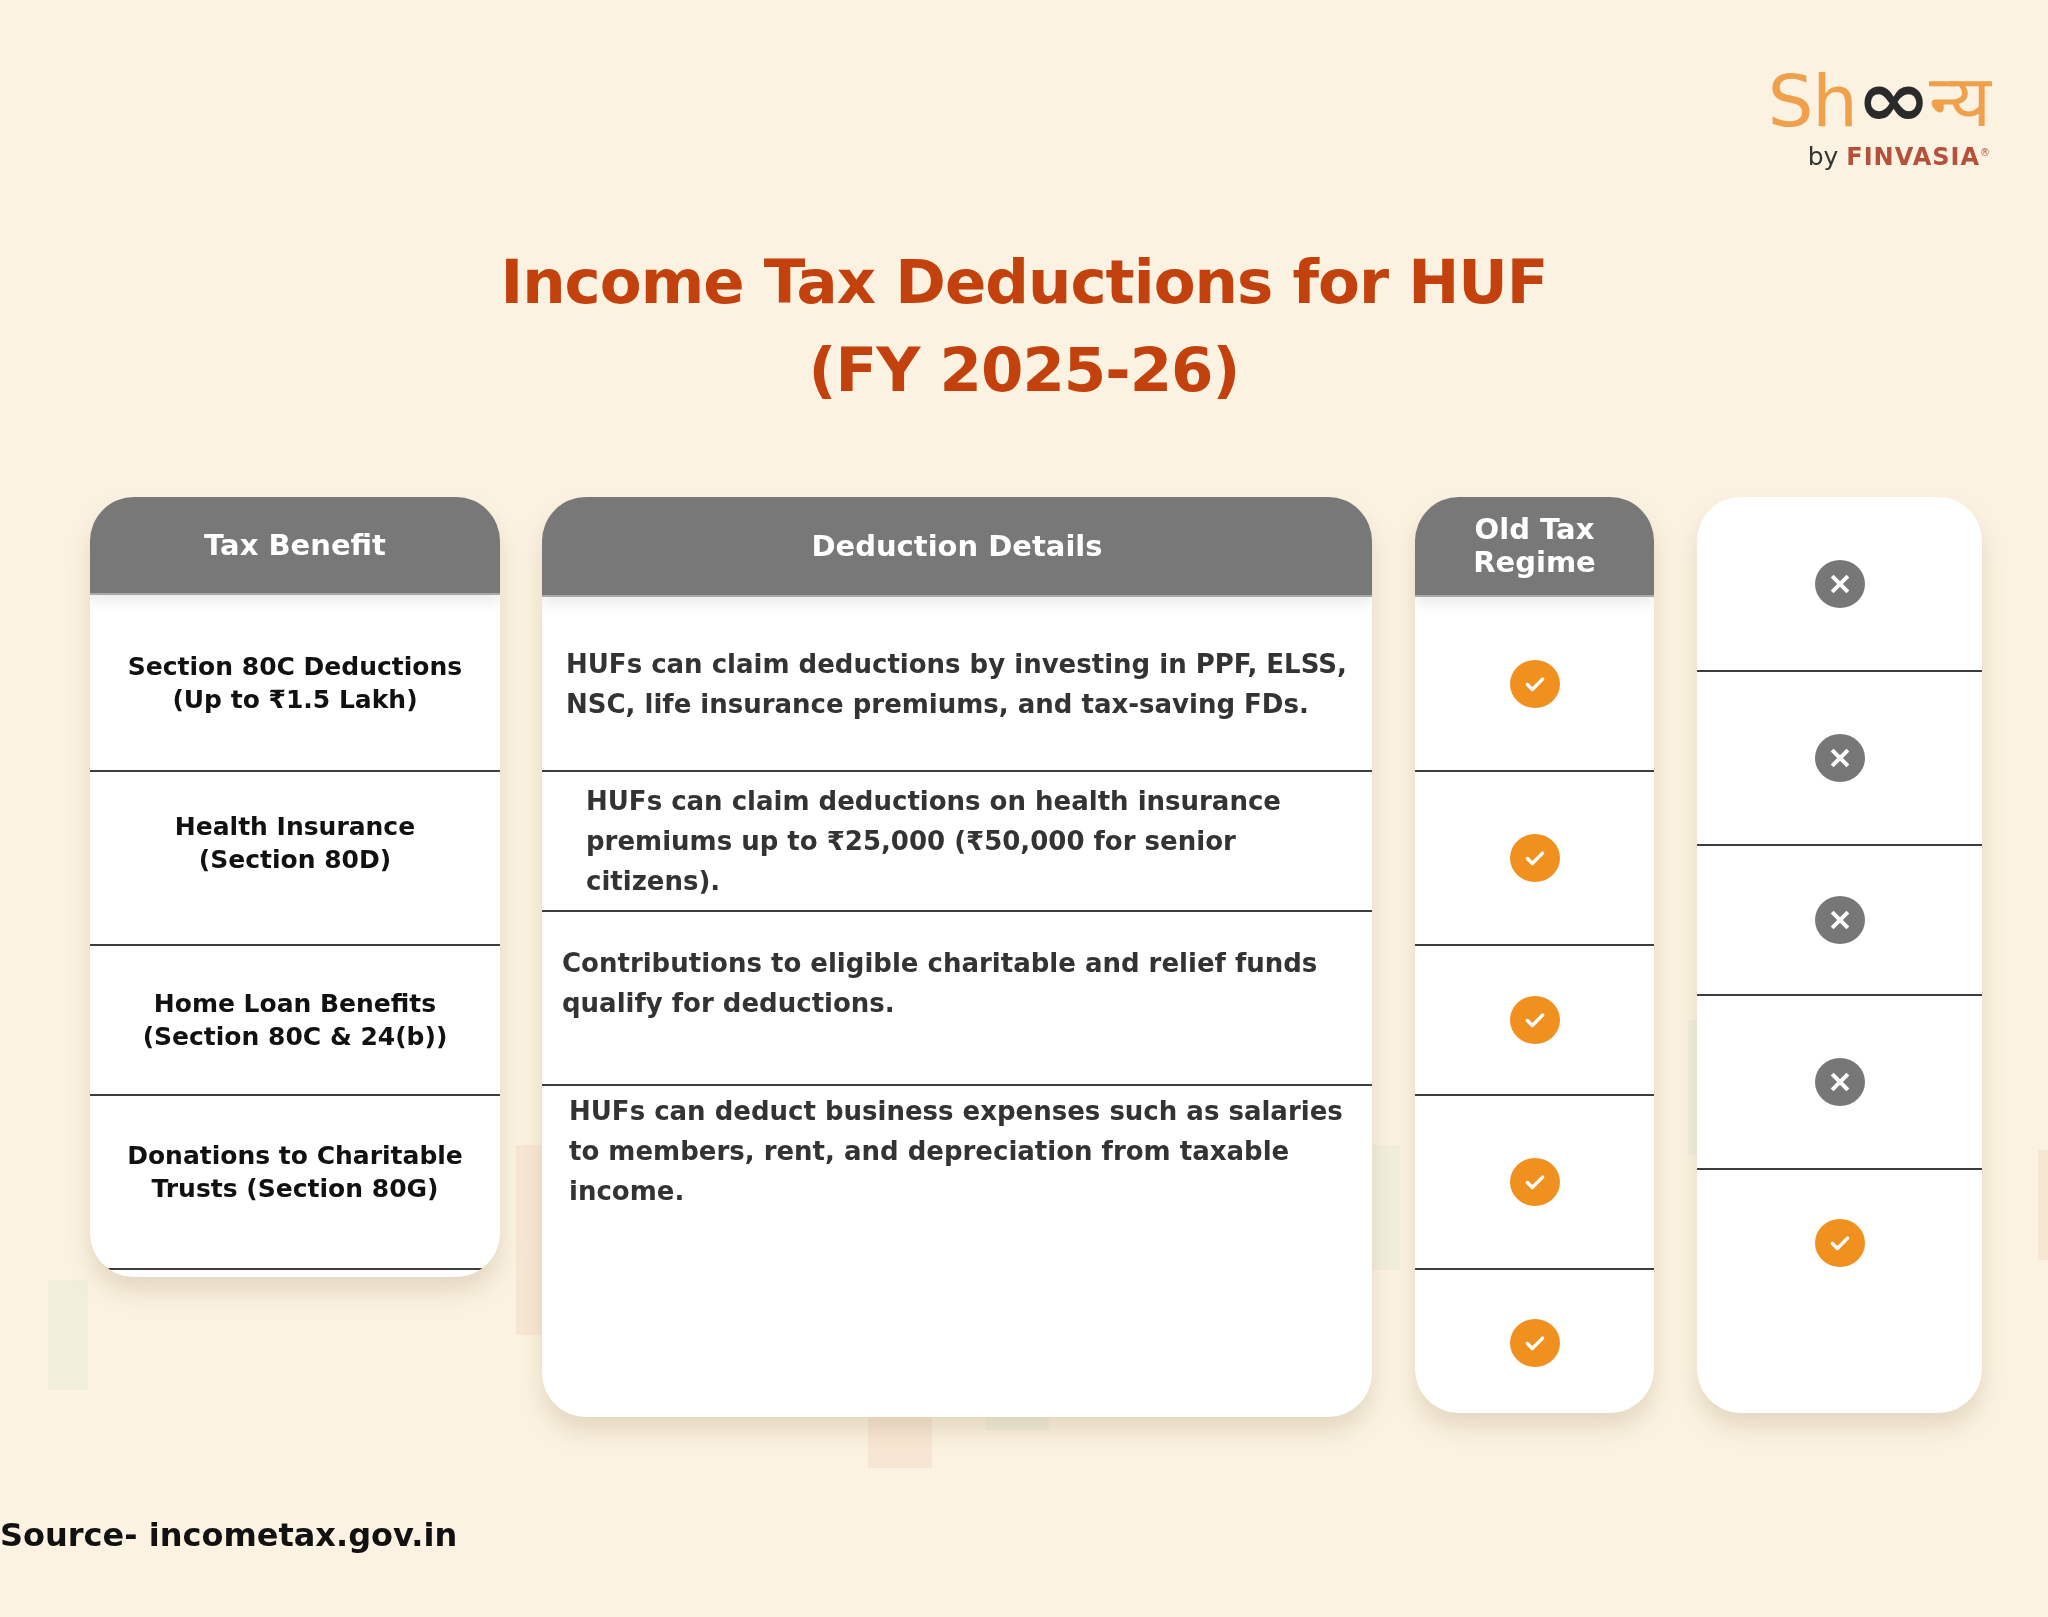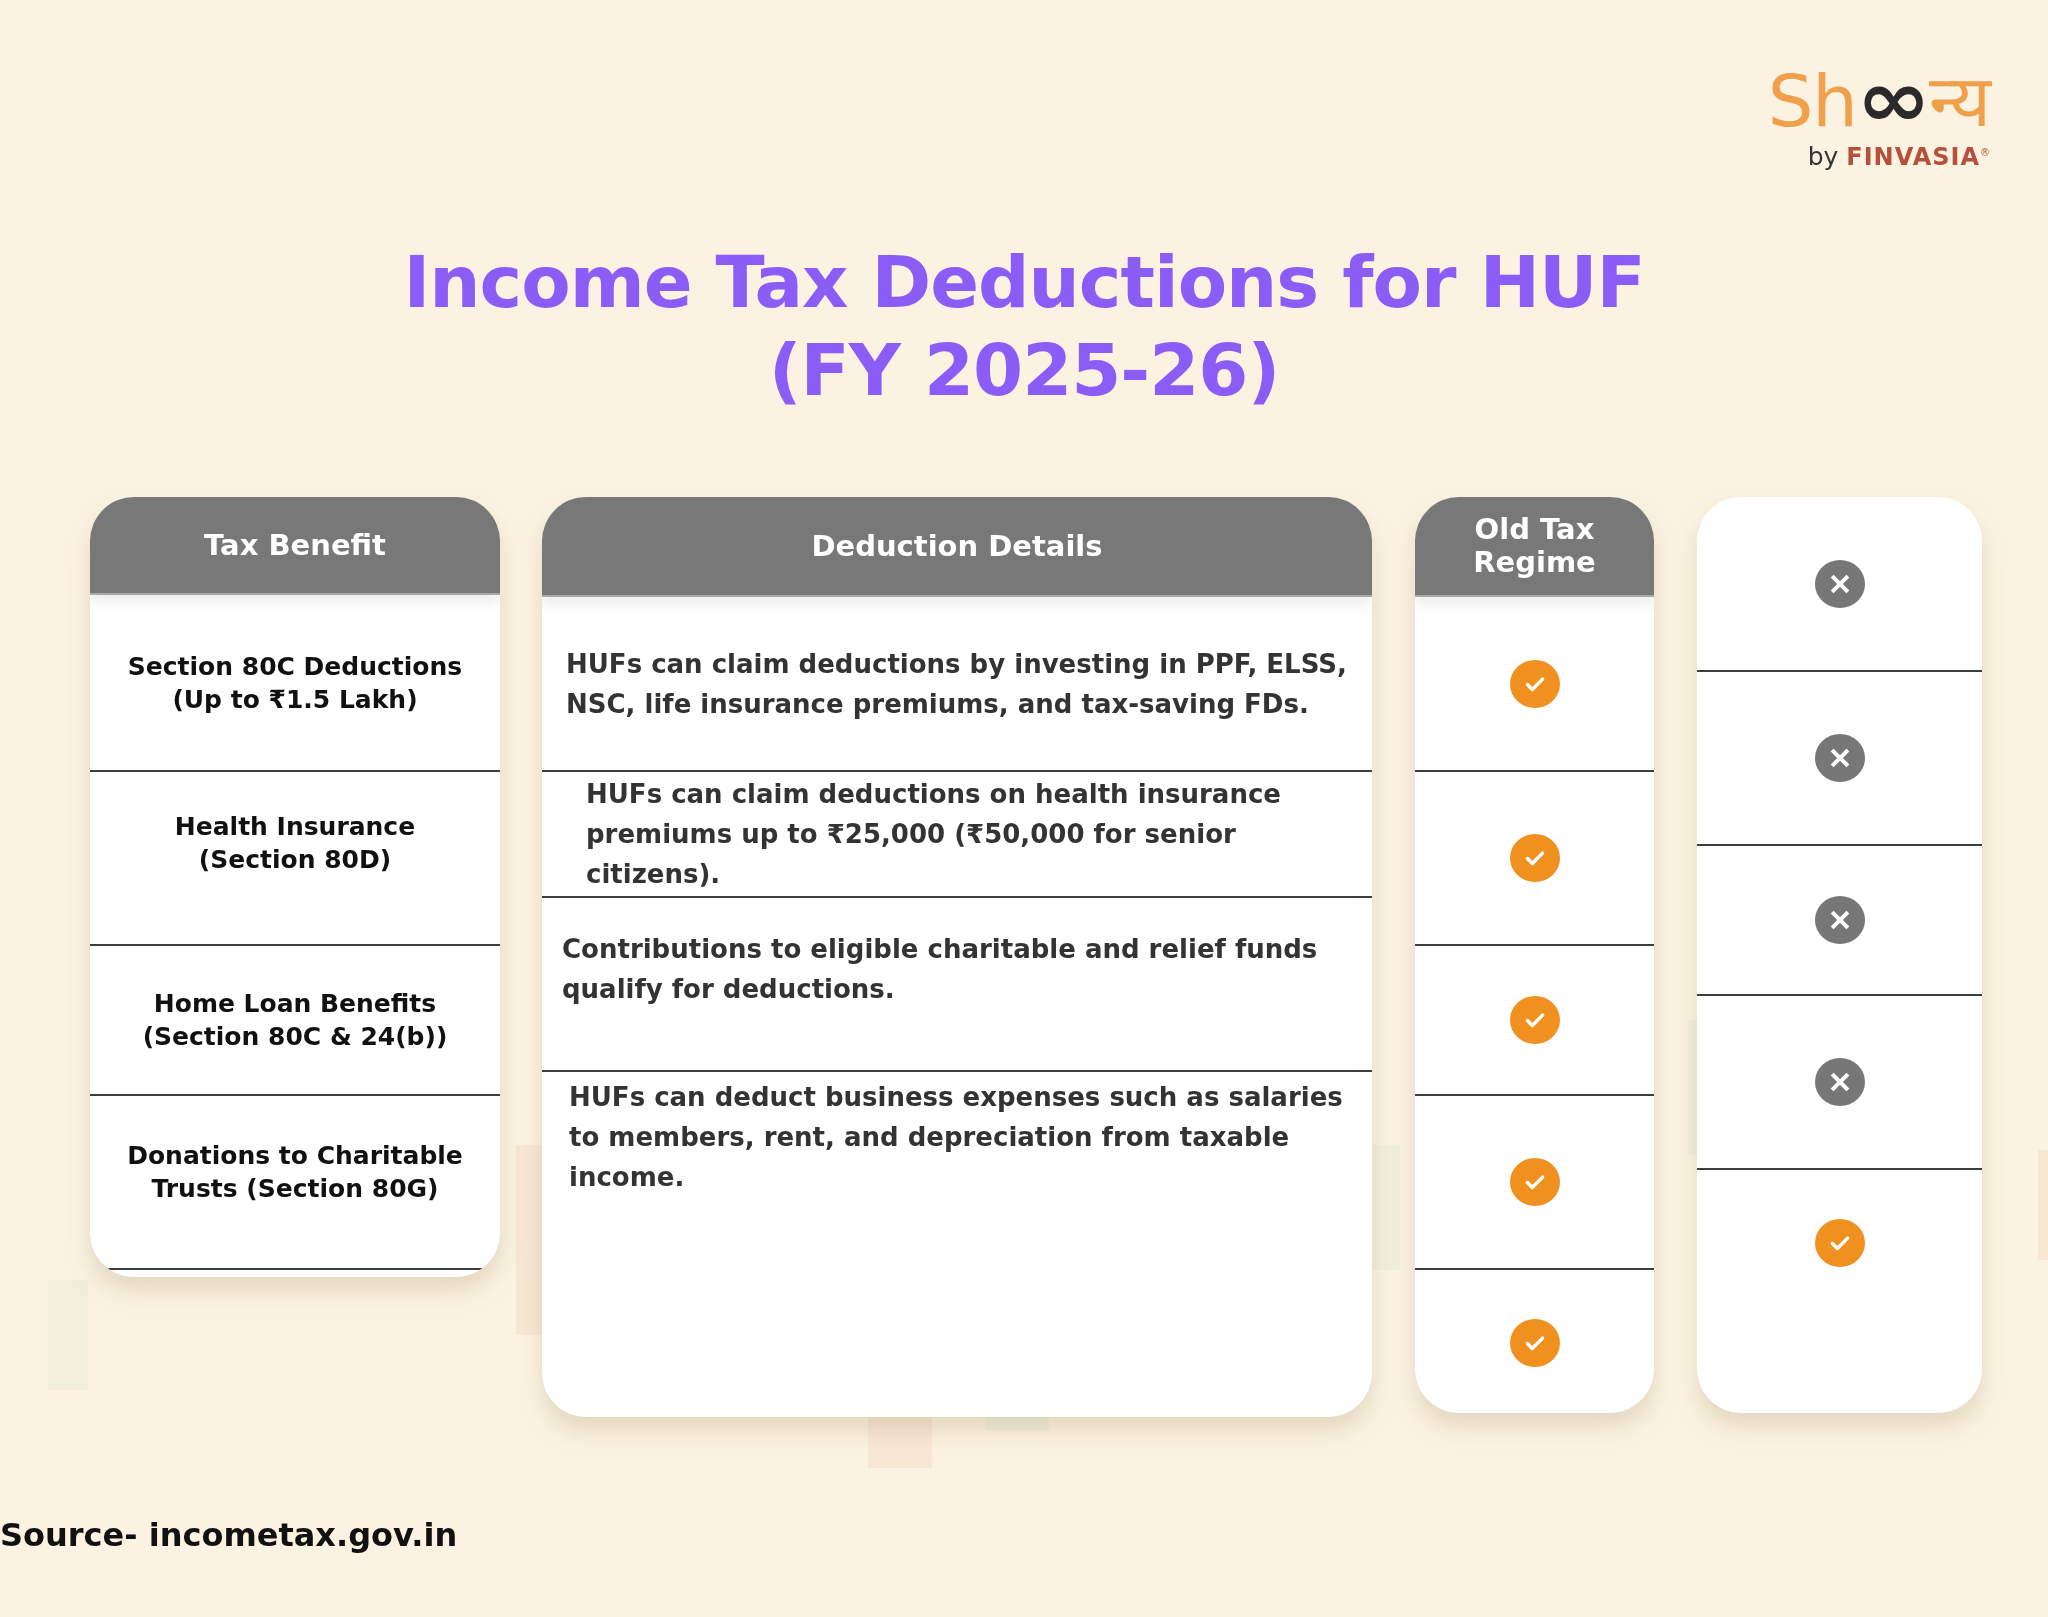--- a/index.html
+++ b/index.html
@@ -9,21 +9,21 @@
     font-family: "DejaVu Sans", "Liberation Sans", sans-serif;
   }
   .bg-deco { position: absolute; opacity: 0.35; }
   .logo { position: absolute; right: 58px; top: 54px; width: 250px; height: 120px; }
   .logo-main { position: absolute; right: 0; top: 0; font-size: 72px; font-weight: 500; color: #f0a04a; letter-spacing: -1px; line-height: 90px; white-space: nowrap; }
   .logo-main .inf { color: #2a2a2a; font-weight: 700; font-size: 78px; display: inline-block; transform: scaleX(1.15); margin: 0 4px; }
   .logo-sub { position: absolute; right: 0; top: 88px; font-size: 25px; color: #333; white-space: nowrap; }
   .logo-sub .brand { color: #b5503a; font-weight: 700; letter-spacing: 1px; font-size: 24px; }
   .logo-sub sup { font-size: 10px; color: #b5503a; }
 
-  .title { position: absolute; left: 0; right: 0; top: 238px; text-align: center; color: #8b5cf6; font-weight: 700; font-size: 72px; line-height: 88px; letter-spacing: -1px; }
+  .title { position: absolute; left: 0; right: 0; top: 238px; text-align: center; color: #c2410c; font-weight: 700; font-size: 61px; line-height: 88px; letter-spacing: -1px; }
 
   .col { position: absolute; top: 497px; background: #ffffff; border-radius: 44px; box-shadow: 0 14px 22px rgba(170,150,110,0.28); overflow: hidden; }
   .col-head { background: #787878; color: #fff; font-weight: 700; display: flex; align-items: center; justify-content: center; text-align: center; font-size: 29px; line-height: 33px; border-bottom: 2px solid #a9a9a9; box-shadow: 0 8px 12px rgba(0,0,0,0.07); position: relative; z-index: 1; }
   .cell { display: flex; align-items: center; border-top: 2px solid #3e3e3e; box-sizing: border-box; }
   .cell.first { border-top: none; }
   .c1 .cell { justify-content: center; text-align: center; font-weight: 700; color: #111; font-size: 25px; line-height: 33px; padding: 0 20px; }
   .c2 .cell { font-size: 26px; line-height: 40px; color: #333; font-weight: 600; padding: 0 24px; }
   .c3 .cell, .c4 .cell { justify-content: center; }
   .badge { width: 50px; height: 48px; border-radius: 50%; display: flex; align-items: center; justify-content: center; }
   .badge.yes { background: #f0901e; }
@@ -99,21 +99,21 @@
 <div class="col c2" style="left:542px;width:830px;height:920px;">
   <div class="col-head" style="height:98px;">
     <span>Deduction Details</span>
   </div>
   <div class="cell first" style="height:173px;">
       <div>
         <div>HUFs can claim deductions by investing in PPF, ELSS,</div>
         <div>NSC, life insurance premiums, and tax-saving FDs.</div>
       </div>
     </div>
-  <div class="cell" style="height:126px;padding-left:44px;">
+  <div class="cell" style="height:140px;padding-left:44px;">
       <div>
         <div>HUFs can claim deductions on health insurance</div>
         <div>premiums up to ₹25,000 (₹50,000 for senior citizens).</div>
       </div>
     </div>
   <div class="cell" style="height:174px;">
       <div style="margin-top:-30px;margin-left:-4px">
         <div>Contributions to eligible charitable and relief funds</div>
         <div>qualify for deductions.</div>
       </div>

